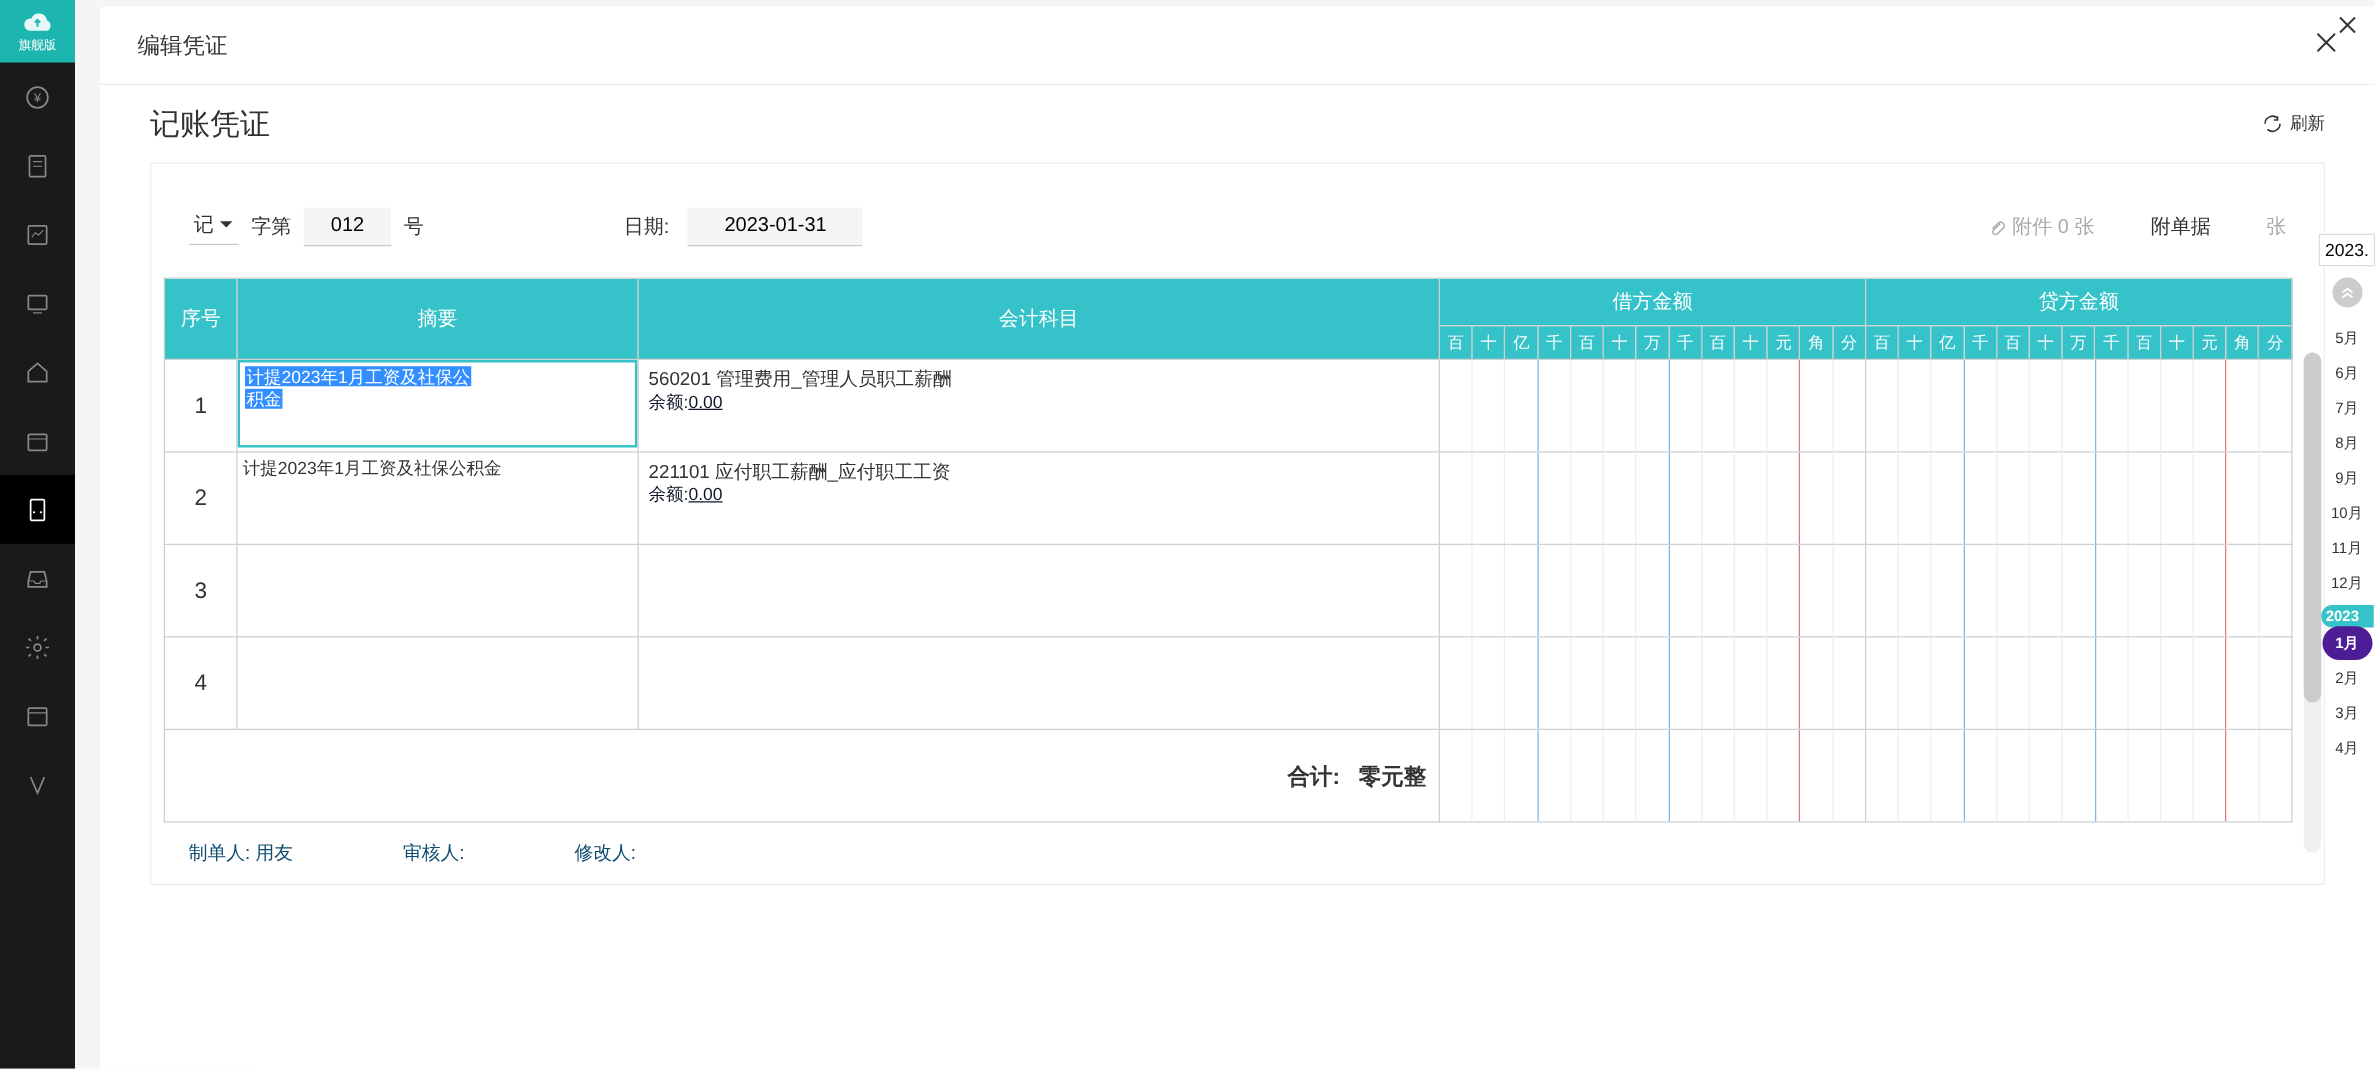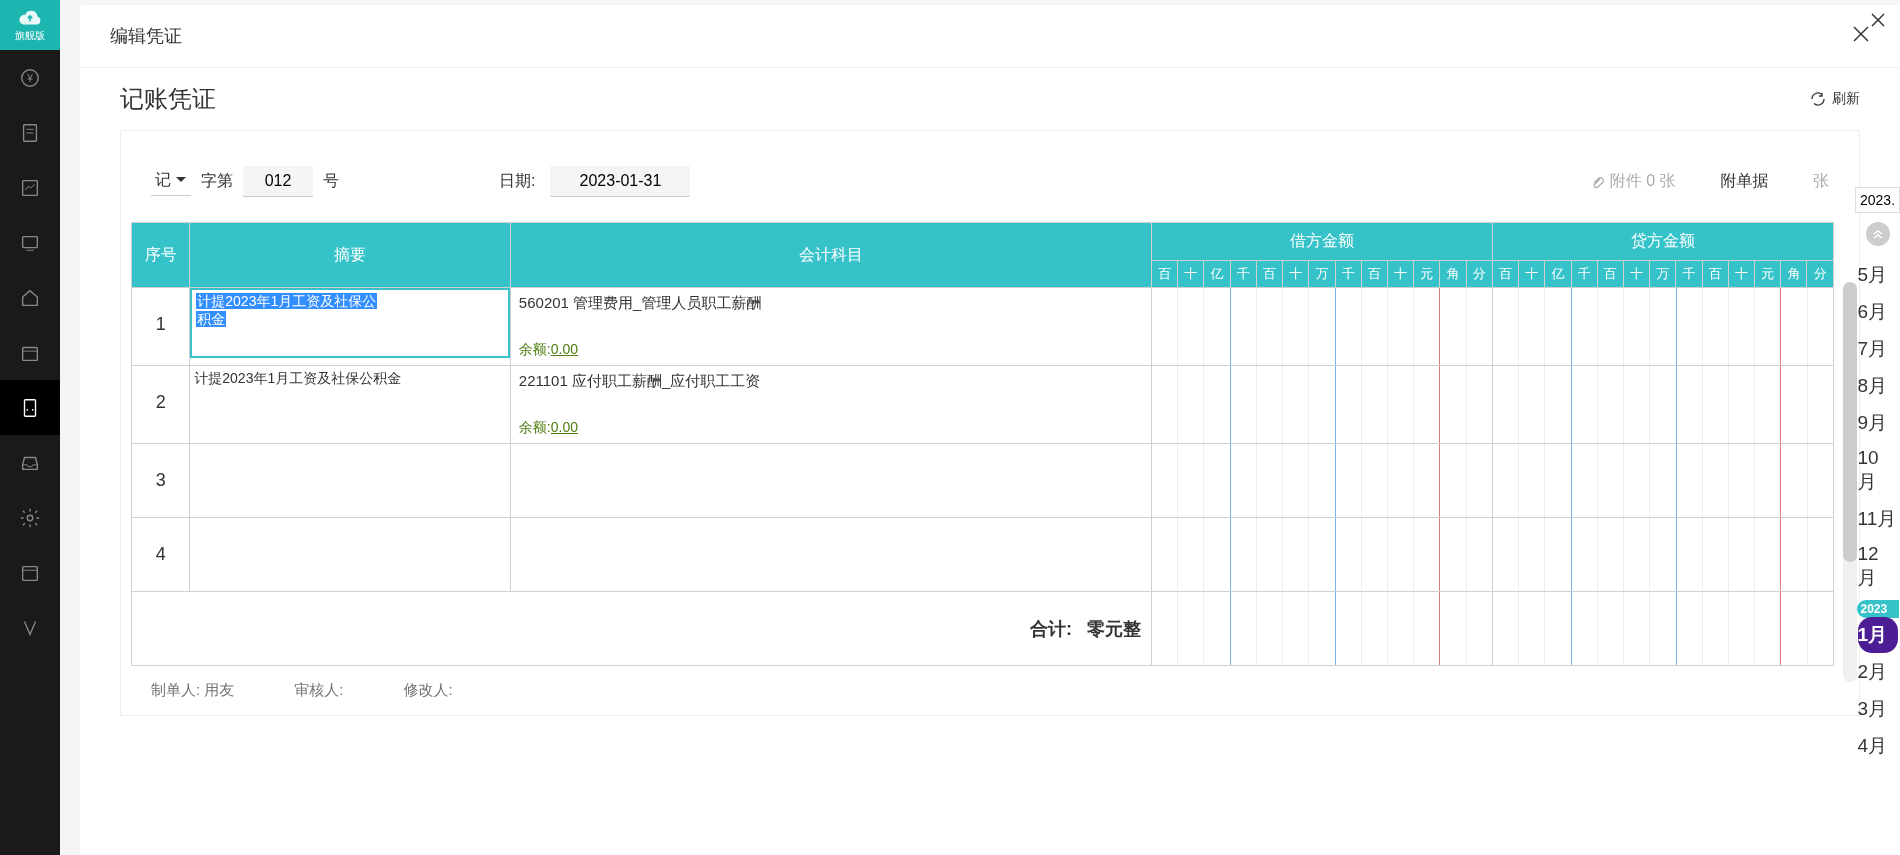--- a/index.html
+++ b/index.html
@@ -48,46 +48,46 @@
     .th-summary { width: 220px; }
     .th-account { width: 440px; }
     
     .voucher-table tbody td { vertical-align: top; padding: 0; height: 74px; }
     .seq-cell { text-align: center; font-size: 18px; font-weight: 500; padding-top: 26px !important; }
     .summary-cell { padding: 4px !important; font-size: 14px; }
     .summary-cell.editing { padding: 0 !important; }
     .summary-editor { border: 2px solid #35c2c9; padding: 3px 4px; height: 70px; background: #fff; }
     .summary-editor span { background: #338fff; color: #fff; padding: 0 1px; }
     .account-cell { padding: 6px 8px !important; font-size: 15px; }
-    .balance-line { color: #4d7c0f; font-size: 14px; margin-top: 28px; }
+    .balance-line { color: #0f172a; font-size: 14px; margin-top: 0; }
     .balance-line .bal-val { text-decoration: underline; }
     
     
     .money-cell { padding: 0 !important; position: relative; width: 18px; }
     .digit-grid { display: flex; height: 100%; }
     .digit-col { flex: 1; border-right: 1px solid #eee; }
     .digit-col:nth-child(3) { border-right: 1px solid #7bb4e8; }
     .digit-col:nth-child(7) { border-right: 1px solid #7bb4e8; }
     .digit-col:nth-child(11) { border-right: 1px solid #e07b7b; }
     .digit-col:last-child { border-right: none; }
     
     .total-row td { height: 72px; }
     .total-cell { padding: 0 10px !important; font-size: 18px; font-weight: 600; vertical-align: middle !important; text-align: right; }
     
     .scrollbar-fake { position: absolute; right: -20px; top: 0; width: 14px; height: 400px; background: #f0f0f0; border-radius: 7px; }
     .scrollbar-thumb { width: 14px; height: 280px; background: #ccc; border-radius: 7px; }
     
-    .signature-row { display: flex; gap: 60px; padding: 15px 30px; color: #737373; font-size: 15px; }
+    .signature-row { display: flex; gap: 88px; padding: 15px 30px; color: #0c4a6e; font-size: 15px; }
     
     
     .right-sidebar { position: absolute; right: 0; top: 5px; width: 45px; display: flex; flex-direction: column; align-items: center; gap: 1px; }
     .right-close { width: 30px; height: 30px; display: flex; align-items: center; justify-content: center; font-size: 20px; margin-bottom: 10px; cursor: pointer; }
     .year-input { width: 45px; font-size: 14px; text-align: left; border: 1px solid #ddd; padding: 4px; margin-bottom: 8px; }
     .collapse-btn { width: 24px; height: 24px; background: #ccc; border-radius: 50%; display: flex; align-items: center; justify-content: center; margin-bottom: 10px; color: #fff; cursor: pointer; }
-    .month-item { width: 40px; padding: 5px 0; font-size: 19px; color: #333; cursor: pointer; }
+    .month-item { width: 40px; padding: 5px 0; text-align: center; font-size: 12px; color: #333; cursor: pointer; }
     .year-badge { background: #35c2c9; color: #fff; border-radius: 10px 0 0 10px; width: 42px; padding: 2px 12px 2px 4px; font-size: 12px; font-weight: bold; text-align: left; margin-top: 3px; }
     .month-item.active { background: #4c1d95; color: #fff; border-radius: 14px; font-weight: bold; margin-top: -2px; }
     
     input { font-family: inherit; outline: none; }
   </style>
 </head>
 <body>
 
 <div class="app">
 

